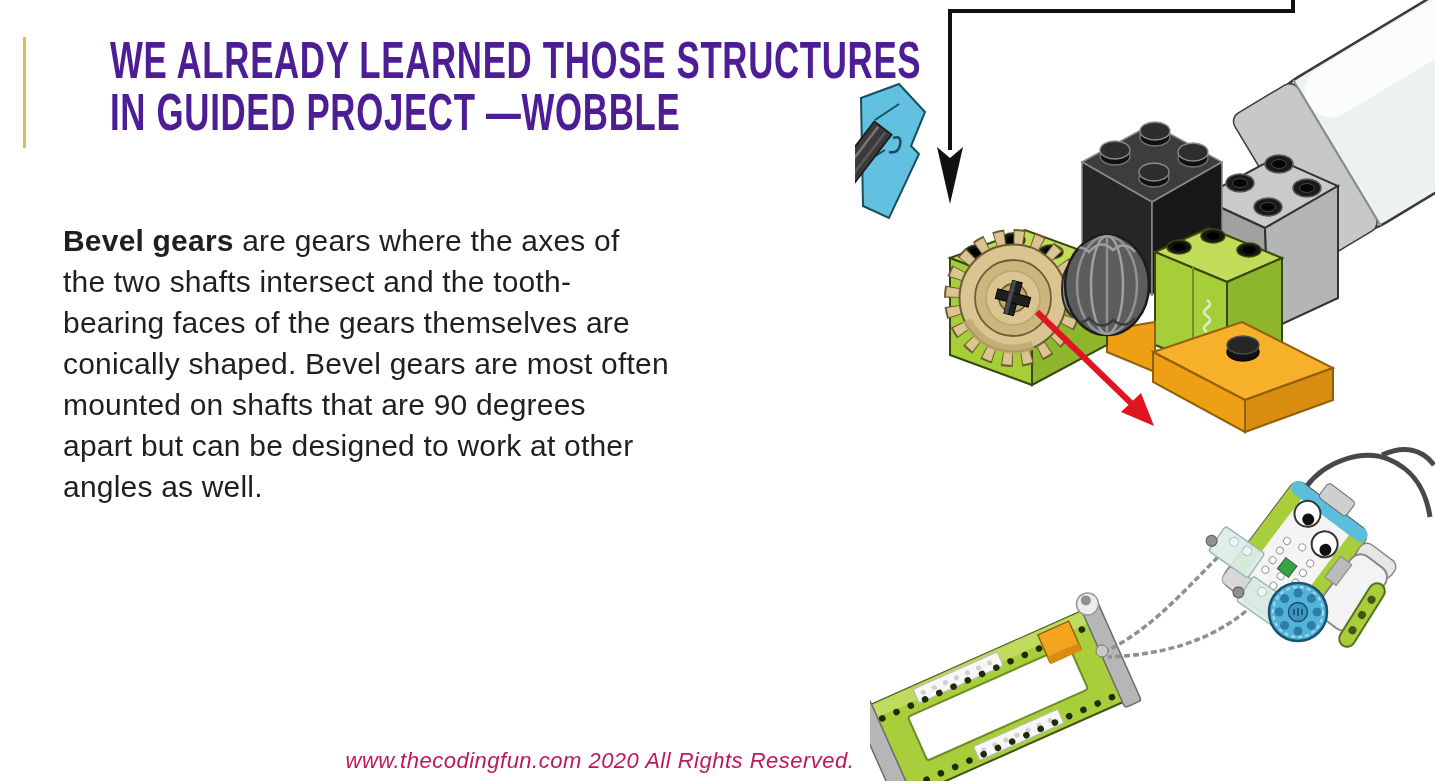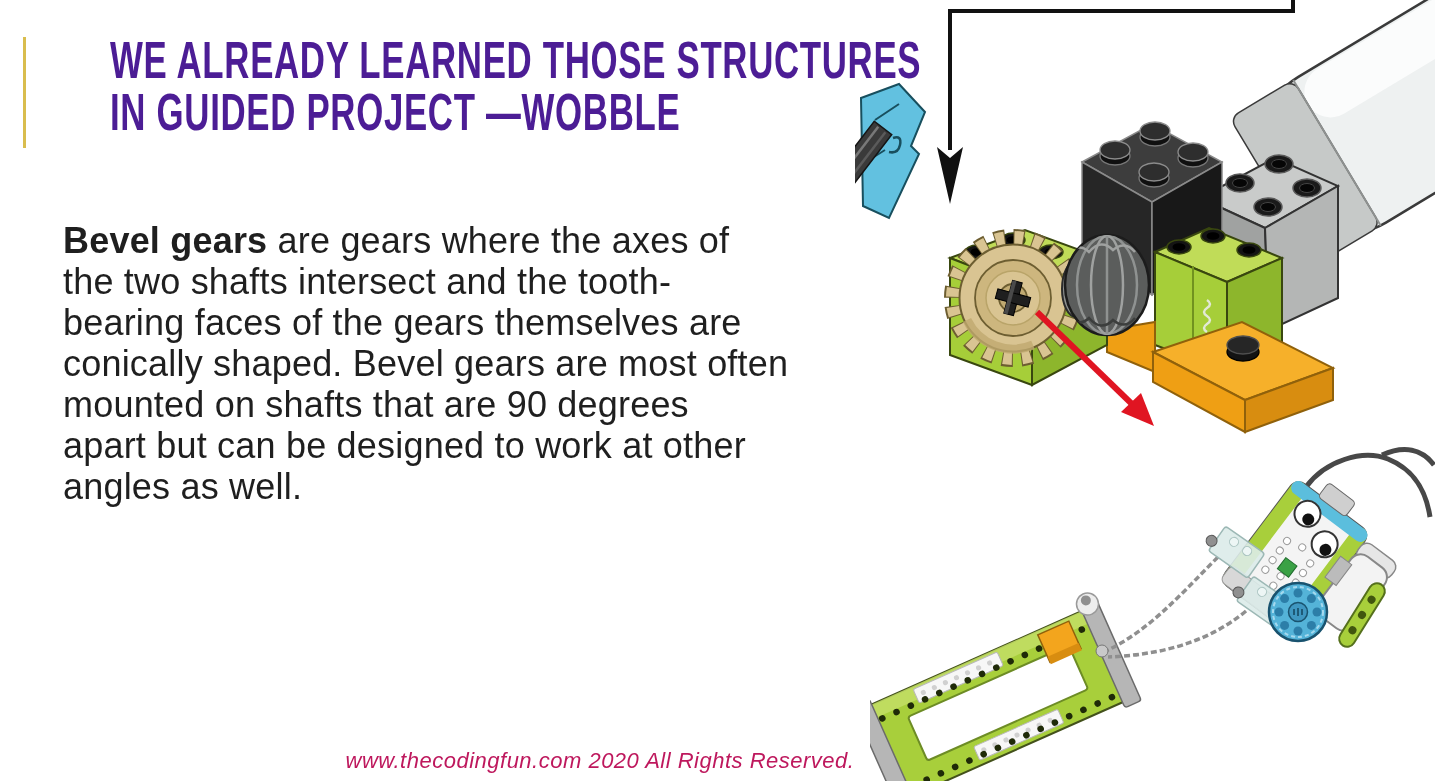--- a/index.html
+++ b/index.html
@@ -3,21 +3,21 @@
 <meta charset="utf-8">
 <style>
   html,body{margin:0;padding:0;}
   body{width:1435px;height:781px;background:#ffffff;overflow:hidden;position:relative;
        font-family:"Liberation Sans",sans-serif;}
   .slide{position:absolute;inset:0;background:#fff;}
   .accent-bar{position:absolute;left:23px;top:37px;width:3px;height:111px;background:#d9bd4e;}
   .title{position:absolute;left:67px;top:34px;color:#4c1d95;margin-left:43px;}
   .title .tline{font-weight:700;font-size:52px;line-height:52px;white-space:nowrap;
        letter-spacing:1px;transform:scaleX(0.67);transform-origin:left top;}
-  .body-text{position:absolute;left:63px;top:220px;width:760px;font-size:36px;
+  .body-text{position:absolute;left:63px;top:220px;width:760px;font-size:30px;
        line-height:41px;color:#1f1f1f;letter-spacing:0.2px;}
   .body-text b{font-weight:700;}
   .body-text .wrap{white-space:pre-line;}
   .footer{position:absolute;left:300px;top:748px;width:600px;text-align:center;
        font-style:italic;font-size:22px;color:#be185d;letter-spacing:0.5px;}
   .fig{position:absolute;}
   #fig-top{left:855px;top:0;width:580px;height:445px;}
   #fig-bottom{left:870px;top:445px;width:565px;height:336px;}
   svg{display:block;}
 </style>

